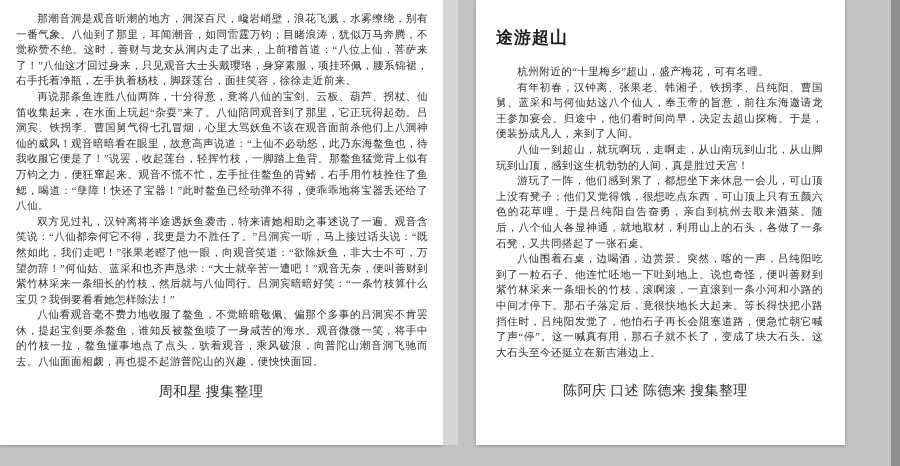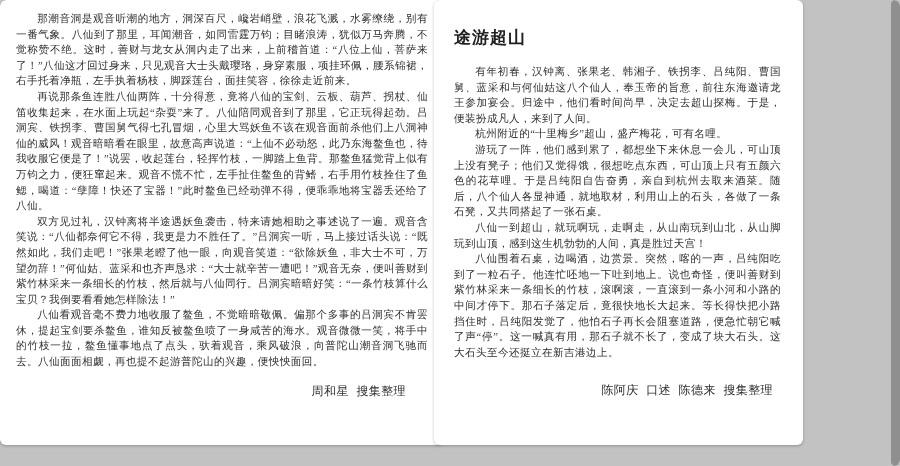--- a/index.html
+++ b/index.html
@@ -1,15 +1,15 @@
 <!DOCTYPE html>
 <html><head>
 <meta charset="utf-8">
 <style>
-  * { margin: 0; padding: 0; box-sizing: border-box; border-radius: 6px; }
+  * { margin: 0; padding: 0; box-sizing: border-box; }
   html, body {
     width: 900px; height: 466px;
     font-family: "Liberation Serif", serif;
     background: #c2c2c2;
     overflow: hidden;
   }
   .viewer {
     position: relative;
     width: 900px; height: 466px;
     background: #c2c2c2;
@@ -22,21 +22,21 @@
     height: 445px;
     box-shadow: 0 1px 3px rgba(0,0,0,0.25);
     color: #333333;
   }
   .page-left {
     left: 0;
     width: 443px;
     padding: 11px 15px 0 16px;
   }
   .page-right {
-    left: 434px;
+    left: 476px;
     width: 369px;
     padding: 0 22px 0 20px;
   }
   .page-gap {
     position: absolute;
     left: 443px; top: 0;
     width: 15px; height: 445px;
     background: #d6d6d6;
   }
   .edge-strip {
@@ -56,25 +56,24 @@
   }
   .page-title {
     font-family: "Liberation Sans", sans-serif;
     font-weight: bold;
     font-size: 17px;
     color: #1f1f1f;
     margin: 26px 0 15px 0;
     letter-spacing: 1px;
   }
   .attribution {
-    font-size: 12px;
+    font-size: 14px;
     color: #2e2e2e;
-    text-align: right;
+    text-align: center;
     letter-spacing: 0.4px;
-    font-family: Liberation Mono, monospace;
   }
   .page-left .attribution { margin-top: 13px; padding-right: 22px; }
   .page-right .attribution { margin-top: 22px; padding-right: 8px; }
 </style>
 </head>
 <body>
 
 <div class="viewer">
 
   <div class="page page-left">
@@ -85,24 +84,24 @@
       <p>八仙看观音毫不费力地收服了鳌鱼，不觉暗暗敬佩。偏那个多事的吕洞宾不肯罢休，提起宝剑要杀鳌鱼，谁知反被鳌鱼喷了一身咸苦的海水。观音微微一笑，将手中的竹枝一拉，鳌鱼懂事地点了点头，驮着观音，乘风破浪，向普陀山潮音洞飞驰而去。八仙面面相觑，再也提不起游普陀山的兴趣，便怏怏面回。</p>
     </div>
     <div class="attribution">周和星 搜集整理</div>
   </div>
 
   <div class="page-gap"></div>
 
   <div class="page page-right">
     <h1 class="page-title">途游超山</h1>
     <div class="body-text">
+      <p>杭州附近的“十里梅乡”超山，盛产梅花，可有名哩。</p>
       <p>有年初春，汉钟离、张果老、韩湘子、铁拐李、吕纯阳、曹国舅、蓝采和与何仙姑这八个仙人，奉玉帝的旨意，前往东海邀请龙王参加宴会。归途中，他们看时间尚早，决定去超山探梅。于是，便装扮成凡人，来到了人间。</p>
-      <p>杭州附近的“十里梅乡”超山，盛产梅花，可有名哩。</p>
+      <p>八仙一到超山，就玩啊玩，走啊走，从山南玩到山北，从山脚玩到山顶，感到这生机勃勃的人间，真是胜过天宫！</p>
       <p>游玩了一阵，他们感到累了，都想坐下来休息一会儿，可山顶上没有凳子；他们又觉得饿，很想吃点东西，可山顶上只有五颜六色的花草哩。于是吕纯阳自告奋勇，亲自到杭州去取来酒菜。随后，八个仙人各显神通，就地取材，利用山上的石头，各做了一条石凳，又共同搭起了一张石桌。</p>
-      <p>八仙一到超山，就玩啊玩，走啊走，从山南玩到山北，从山脚玩到山顶，感到这生机勃勃的人间，真是胜过天宫！</p>
       <p>八仙围着石桌，边喝酒，边赏景。突然，喀的一声，吕纯阳吃到了一粒石子。他连忙呸地一下吐到地上。说也奇怪，便叫善财到紫竹林采来一条细长的竹枝，滚啊滚，一直滚到一条小河和小路的中间才停下。那石子落定后，竟很快地长大起来。等长得快把小路挡住时，吕纯阳发觉了，他怕石子再长会阻塞道路，便急忙朝它喊了声“停”。这一喊真有用，那石子就不长了，变成了块大石头。这大石头至今还挺立在新吉港边上。</p>
     </div>
     <div class="attribution">陈阿庆 口述 陈德来 搜集整理</div>
   </div>
 
   <div class="edge-strip"></div>
 
 </div>
 
 </body></html>

